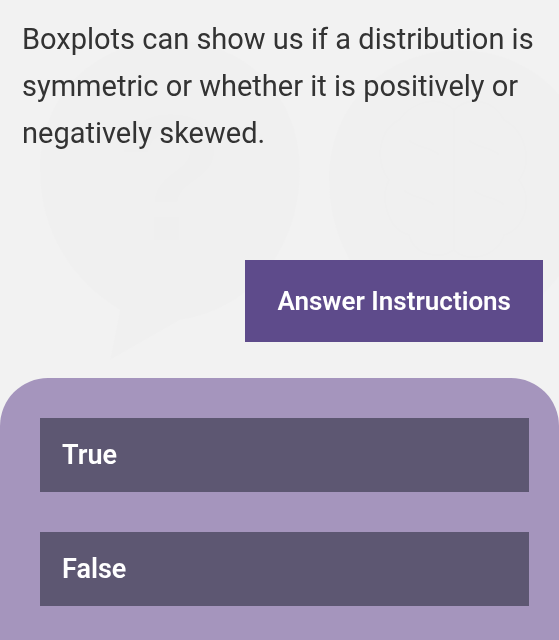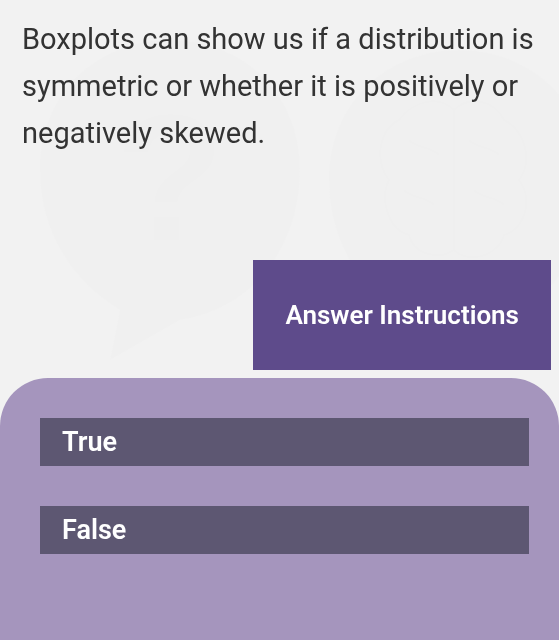--- a/index.html
+++ b/index.html
@@ -33,28 +33,28 @@
     position: relative;
     padding: 16px 20px 0 22px;
     font-size: 29px;
     line-height: 1.62;
     color: #333;
     font-weight: 400;
     z-index: 1;
   }
   .answer-instructions-btn {
     position: absolute;
-    right: 8px;
+    right: 16px;
     top: 260px;
     background: #5e4b8b;
     color: #fff;
     border: none;
     font-size: 26px;
     font-weight: 600;
-    padding: 40px 32px;
+    padding: 26px 32px;
     cursor: pointer;
     z-index: 2;
     font-family: inherit;
   }
   .answers-container {
     position: absolute;
     left: 0;
     right: 0;
     top: 378px;
     bottom: 0;
@@ -62,21 +62,21 @@
     border-top-left-radius: 48px;
     border-top-right-radius: 48px;
     padding: 40px 30px 0 40px;
     z-index: 1;
   }
   .answer-option {
     background: #5d5772;
     color: #fff;
     font-size: 27px;
     font-weight: 600;
-    padding: 8px 22px;
+    padding: 21px 22px;
     margin-bottom: 40px;
     cursor: pointer;
     border: none;
     width: 100%;
     text-align: left;
     display: block;
     font-family: inherit;
   }
 </style>
 </head>

